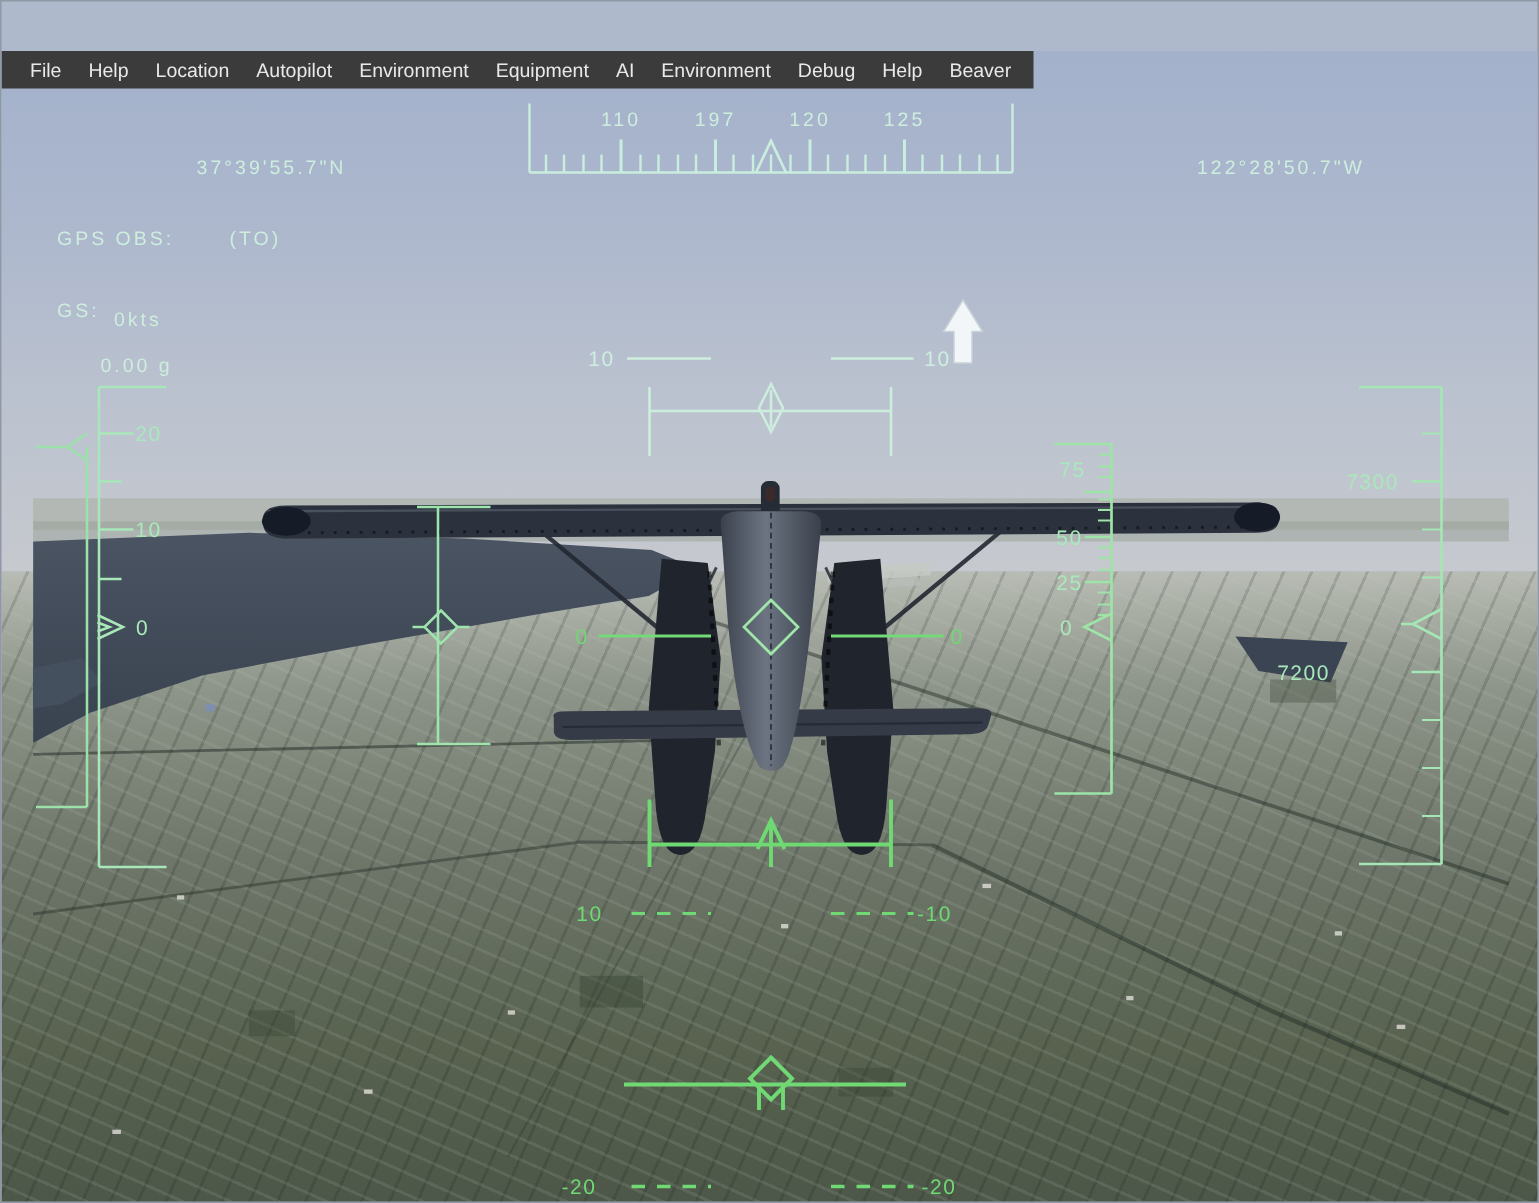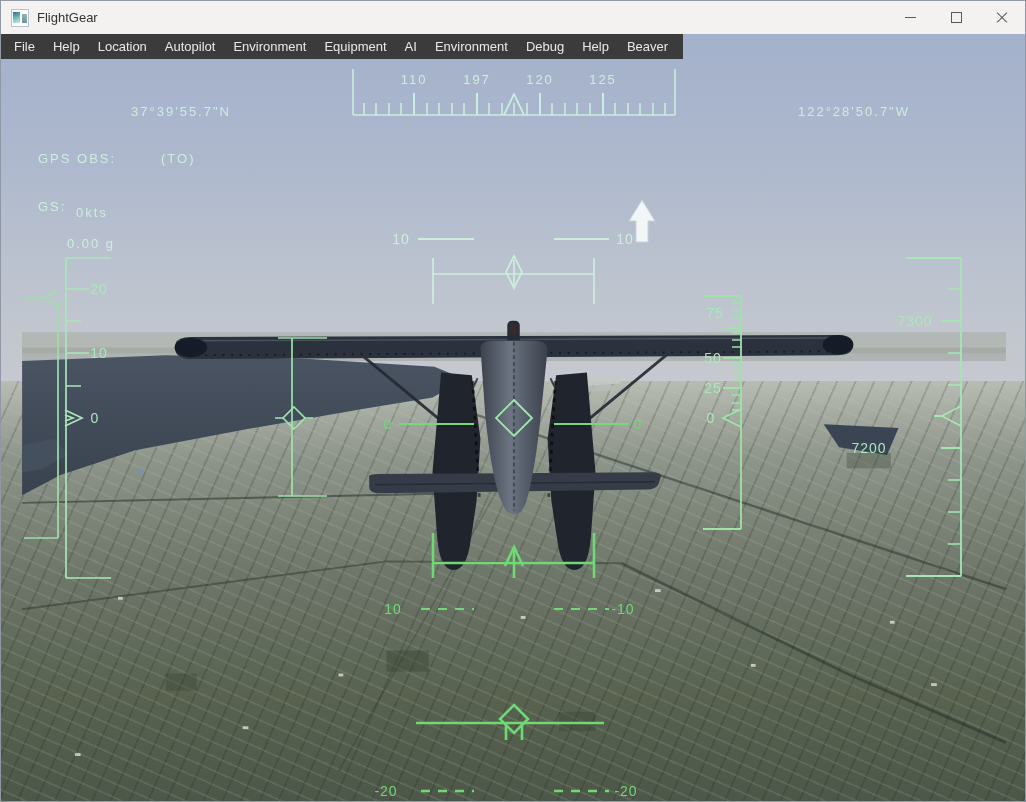--- a/index.html
+++ b/index.html
@@ -25,21 +25,21 @@
   .glyph-min{width:11px;height:1px;background:#5a5a5a;}
   .glyph-max{width:9px;height:9px;border:1px solid #5a5a5a;}
   .glyph-close{position:relative;width:12px;height:12px;}
   .glyph-close::before,.glyph-close::after{content:"";position:absolute;left:-1px;top:5px;width:14px;height:1px;background:#5a5a5a;}
   .glyph-close::before{transform:rotate(45deg);}
   .glyph-close::after{transform:rotate(-45deg);}
   
   .menubar{
     position:absolute;left:0;top:33px;height:25px;z-index:40;
     background:#3b3b3b;display:flex;align-items:center;
-    padding:0 6px 0 4px;width:max-content;
+    padding:0 6px 0 10px;width:max-content;
   }
   .mi{color:#e9e9e9;font-size:13px;padding:0 9px;cursor:default;white-space:nowrap;}
   
   .scene{position:absolute;left:0;top:33px;width:1026px;height:769px;overflow:hidden;}
   .sky{position:absolute;left:0;top:0;width:100%;height:347px;
     background:linear-gradient(#a3b1cb 0%,#adb8cd 35%,#bcc3cf 70%,#c6c9ce 100%);}
   .ground{position:absolute;left:0;top:347px;width:100%;height:422px;
     background:linear-gradient(#b8bcb4 0%,#8e958a 18%,#6e776a 45%,#58624f 75%,#4d5749 100%);}
   .ground::before{content:"";position:absolute;inset:0;
     background:
@@ -237,21 +237,21 @@
       <path d="M513 704 L527 718 L513 732 L499 718 Z"></path>
       <path d="M505 722 V739 M521 722 V739"></path>
     </g>
 
     <path d="M641 199 L654 220 L647 220 L647 241 L635 241 L635 220 L628 220 Z" fill="#f2f6f8" stroke="#c9d2d8" stroke-width="1"></path>
   </svg>
 
   <span class="hud-label pale fs13" style="left:180px;top:104px">37°39'55.7"N</span>
   <span class="hud-label pale fs13" style="left:853px;top:104px">122°28'50.7"W</span>
   <span class="hud-label pale fs13 la" style="left:37px;top:151px">GPS OBS:</span>
-  <span class="hud-label pale fs13 la" style="left:160px;top:151px">(TO)</span>
+  <span class="hud-label pale fs13 la" style="left:152px;top:151px">(TO)</span>
   <span class="hud-label pale fs13 la" style="left:37px;top:199px">GS:</span>
   <span class="hud-label pale fs13 la" style="left:75px;top:205px">0kts</span>
   <span class="hud-label pale fs13" style="left:90px;top:236px">0.00 g</span>
 
   <span class="hud-label pale fs13" style="left:413px;top:72px">110</span>
   <span class="hud-label pale fs13" style="left:476px;top:72px">197</span>
   <span class="hud-label pale fs13" style="left:539px;top:72px">120</span>
   <span class="hud-label pale fs13" style="left:602px;top:72px">125</span>
 
   <span class="hud-label pale fs12" style="left:622px;top:44px">20</span>
@@ -283,29 +283,14 @@
     <span class="mi">Autopilot</span>
     <span class="mi">Environment</span>
     <span class="mi">Equipment</span>
     <span class="mi">AI</span>
     <span class="mi">Environment</span>
     <span class="mi">Debug</span>
     <span class="mi">Help</span>
     <span class="mi">Beaver</span>
   </nav>
 
-  <div class="titlebar">
-    <div class="app-icon"></div>
-    <span class="app-title">FlightGear</span>
-    <div class="win-controls">
-      <div class="win-btn">
-          <div class="glyph-min"></div>
-        </div>
-      <div class="win-btn">
-          <div class="glyph-max"></div>
-        </div>
-      <div class="win-btn">
-          <div class="glyph-close"></div>
-        </div>
-    </div>
-  </div>
 
 </div>
 
 </body></html>

